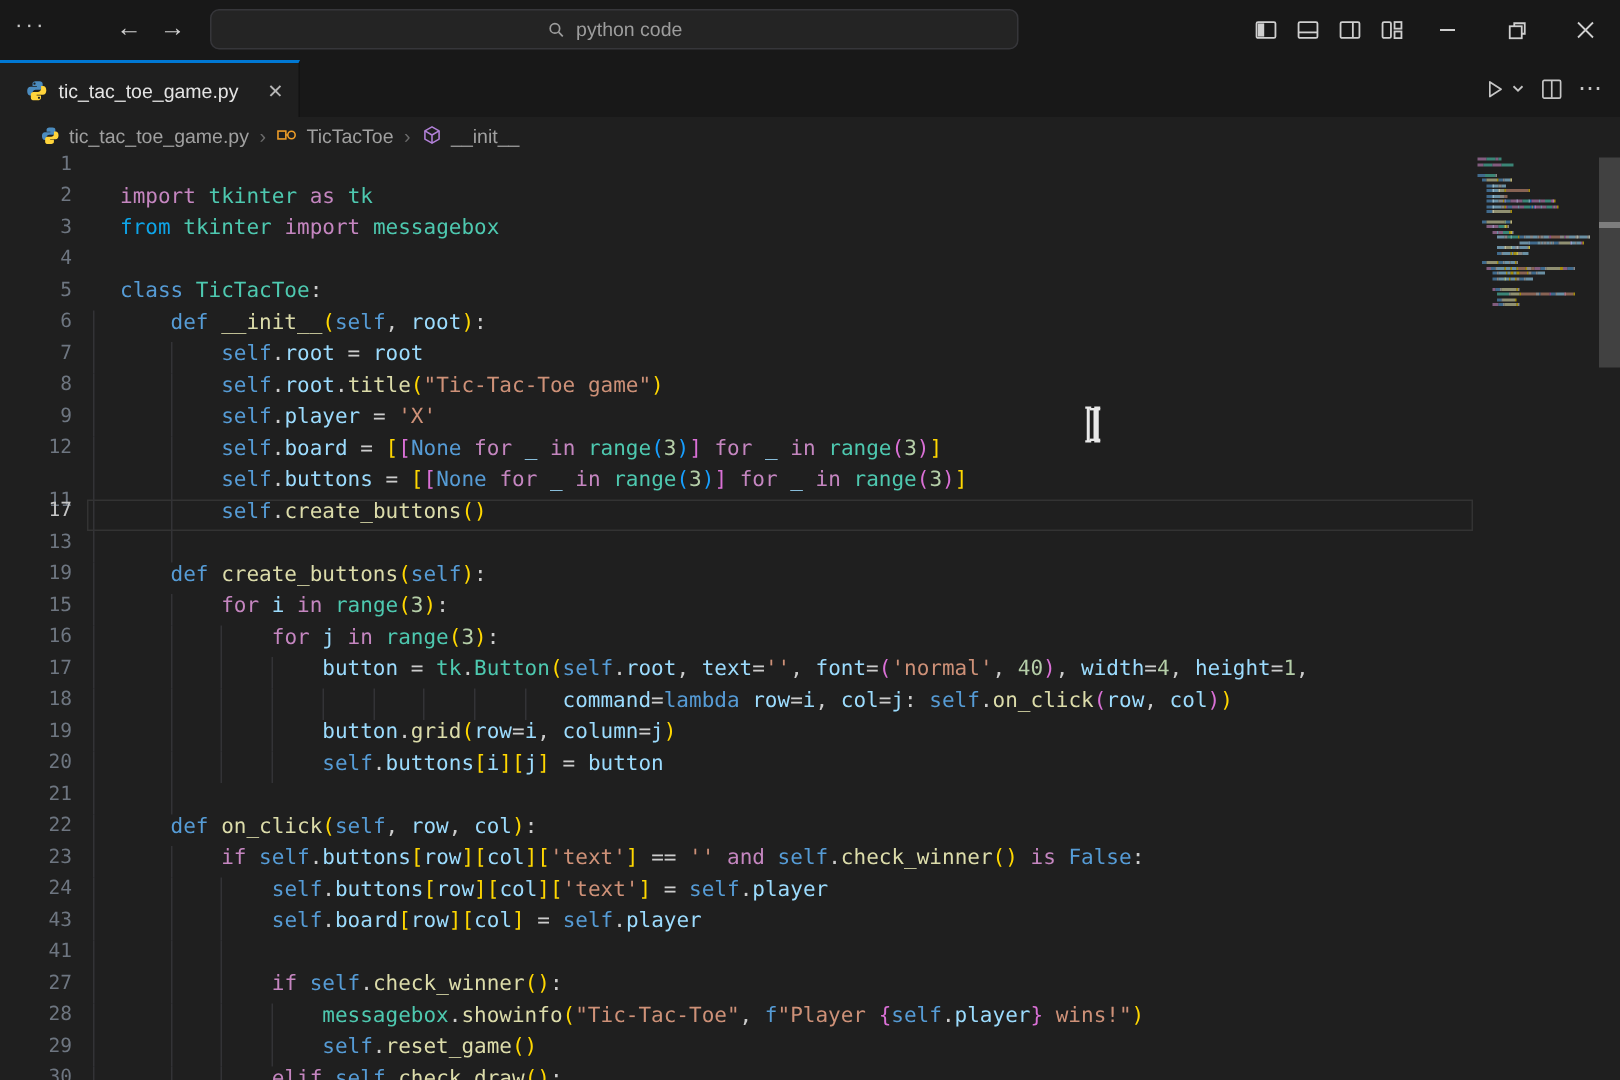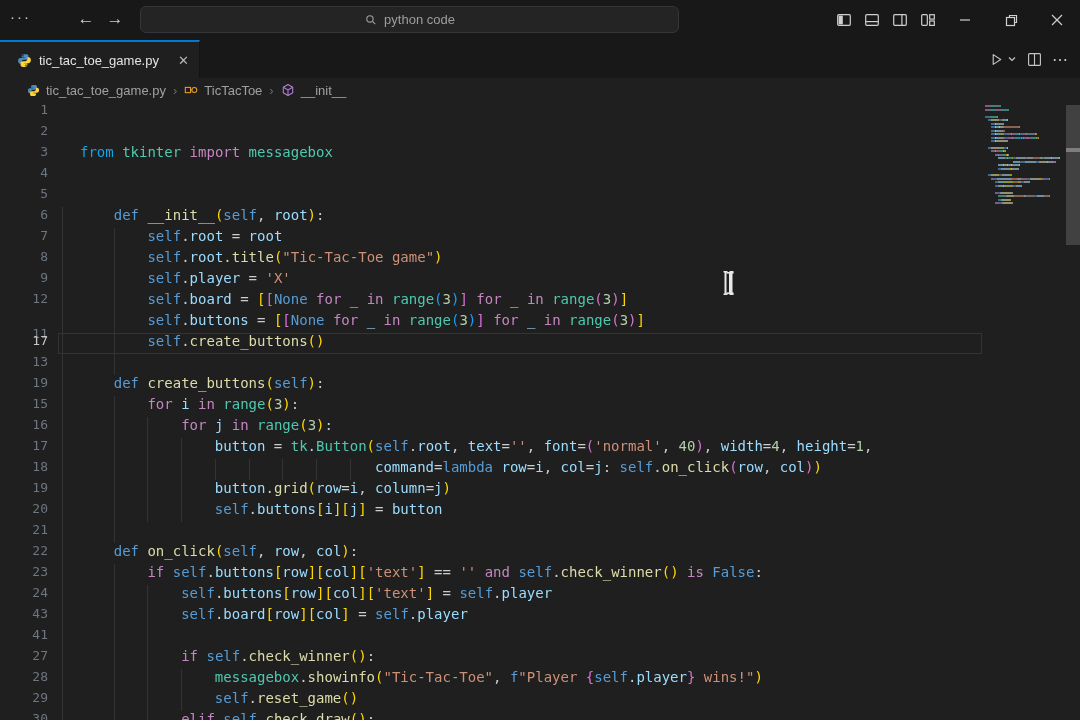--- a/index.html
+++ b/index.html
@@ -204,22 +204,24 @@
         <div class="ln" style="top: 483px;">24</div>
         <div class="ln" style="top: 504px;">43</div>
         <div class="ln" style="top: 525px;">41</div>
         <div class="ln" style="top: 546px;">27</div>
         <div class="ln" style="top: 567px;">28</div>
         <div class="ln" style="top: 588px;">29</div>
         <div class="ln" style="top: 609px;">30</div>
       </div>
     <div id="code">
         <div class="cl" style="top: 0px;"><span class="cl-text"></span></div>
+        <div class="cl" style="top: 21px;"><span class="cl-text"><span style="color: rgb(197, 134, 192);">import </span><span style="color: rgb(78, 201, 176);">tkinter </span><span style="color: rgb(197, 134, 192);">as </span><span style="color: rgb(78, 201, 176);">tk</span></span></div>
         <div class="cl" style="top: 42px;"><span class="cl-text"><span style="color: #0ea5e9;">from </span><span style="color: rgb(78, 201, 176);">tkinter </span><span style="color: rgb(197, 134, 192);">import </span><span style="color: rgb(78, 201, 176);">messagebox</span></span></div>
         <div class="cl" style="top: 63px;"><span class="cl-text"></span></div>
+        <div class="cl" style="top: 84px;"><span class="cl-text"><span style="color: rgb(86, 156, 214);">class </span><span style="color: rgb(78, 201, 176);">TicTacToe</span><span style="color: rgb(204, 204, 204);">:</span></span></div>
         <div class="cl" style="top: 105px;"><div class="guide" style="left: 62px;"></div><span class="cl-text"><span style="color: rgb(204, 204, 204);">    </span><span style="color: rgb(86, 156, 214);">def </span><span style="color: rgb(220, 220, 170);">__init__</span><span style="color: rgb(255, 215, 0);">(</span><span style="color: rgb(86, 156, 214);">self</span><span style="color: rgb(204, 204, 204);">, </span><span style="color: rgb(156, 220, 254);">root</span><span style="color: rgb(255, 215, 0);">)</span><span style="color: rgb(204, 204, 204);">:</span></span></div>
         <div class="cl" style="top: 126px;"><div class="guide" style="left: 62px;"></div><div class="guide" style="left: 113.72px;"></div><span class="cl-text"><span style="color: rgb(204, 204, 204);">        </span><span style="color: rgb(86, 156, 214);">self</span><span style="color: rgb(204, 204, 204);">.</span><span style="color: rgb(156, 220, 254);">root</span><span style="color: rgb(204, 204, 204);"> = </span><span style="color: rgb(156, 220, 254);">root</span></span></div>
         <div class="cl" style="top: 147px;"><div class="guide" style="left: 62px;"></div><div class="guide" style="left: 113.72px;"></div><span class="cl-text"><span style="color: rgb(204, 204, 204);">        </span><span style="color: rgb(86, 156, 214);">self</span><span style="color: rgb(204, 204, 204);">.</span><span style="color: rgb(156, 220, 254);">root</span><span style="color: rgb(204, 204, 204);">.</span><span style="color: rgb(220, 220, 170);">title</span><span style="color: rgb(255, 215, 0);">(</span><span style="color: rgb(206, 145, 120);">"Tic-Tac-Toe game"</span><span style="color: rgb(255, 215, 0);">)</span></span></div>
         <div class="cl" style="top: 168px;"><div class="guide" style="left: 62px;"></div><div class="guide" style="left: 113.72px;"></div><span class="cl-text"><span style="color: rgb(204, 204, 204);">        </span><span style="color: rgb(86, 156, 214);">self</span><span style="color: rgb(204, 204, 204);">.</span><span style="color: rgb(156, 220, 254);">player</span><span style="color: rgb(204, 204, 204);"> = </span><span style="color: rgb(206, 145, 120);">'X'</span></span></div>
         <div class="cl" style="top: 189px;"><div class="guide" style="left: 62px;"></div><div class="guide" style="left: 113.72px;"></div><span class="cl-text"><span style="color: rgb(204, 204, 204);">        </span><span style="color: rgb(86, 156, 214);">self</span><span style="color: rgb(204, 204, 204);">.</span><span style="color: rgb(156, 220, 254);">board</span><span style="color: rgb(204, 204, 204);"> = </span><span style="color: rgb(255, 215, 0);">[</span><span style="color: rgb(218, 112, 214);">[</span><span style="color: rgb(86, 156, 214);">None</span><span style="color: rgb(197, 134, 192);"> for </span><span style="color: rgb(156, 220, 254);">_</span><span style="color: rgb(197, 134, 192);"> in </span><span style="color: rgb(78, 201, 176);">range</span><span style="color: rgb(23, 159, 255);">(</span><span style="color: rgb(181, 206, 168);">3</span><span style="color: rgb(23, 159, 255);">)</span><span style="color: rgb(218, 112, 214);">]</span><span style="color: rgb(197, 134, 192);"> for </span><span style="color: rgb(156, 220, 254);">_</span><span style="color: rgb(197, 134, 192);"> in </span><span style="color: rgb(78, 201, 176);">range</span><span style="color: rgb(218, 112, 214);">(</span><span style="color: rgb(181, 206, 168);">3</span><span style="color: rgb(218, 112, 214);">)</span><span style="color: rgb(255, 215, 0);">]</span></span></div>
         <div class="cl" style="top: 210px;"><div class="guide" style="left: 62px;"></div><div class="guide" style="left: 113.72px;"></div><span class="cl-text"><span style="color: rgb(204, 204, 204);">        </span><span style="color: rgb(86, 156, 214);">self</span><span style="color: rgb(204, 204, 204);">.</span><span style="color: rgb(156, 220, 254);">buttons</span><span style="color: rgb(204, 204, 204);"> = </span><span style="color: rgb(255, 215, 0);">[</span><span style="color: rgb(218, 112, 214);">[</span><span style="color: rgb(86, 156, 214);">None</span><span style="color: rgb(197, 134, 192);"> for </span><span style="color: rgb(156, 220, 254);">_</span><span style="color: rgb(197, 134, 192);"> in </span><span style="color: rgb(78, 201, 176);">range</span><span style="color: rgb(23, 159, 255);">(</span><span style="color: rgb(181, 206, 168);">3</span><span style="color: rgb(23, 159, 255);">)</span><span style="color: rgb(218, 112, 214);">]</span><span style="color: rgb(197, 134, 192);"> for </span><span style="color: rgb(156, 220, 254);">_</span><span style="color: rgb(197, 134, 192);"> in </span><span style="color: rgb(78, 201, 176);">range</span><span style="color: rgb(218, 112, 214);">(</span><span style="color: rgb(181, 206, 168);">3</span><span style="color: rgb(218, 112, 214);">)</span><span style="color: rgb(255, 215, 0);">]</span></span></div>
         <div class="curline" style="top: 231px;"></div>
         <div class="cl" style="top: 231px;"><div class="guide" style="left: 62px;"></div><div class="guide" style="left: 113.72px;"></div><span class="cl-text"><span style="color: rgb(204, 204, 204);">        </span><span style="color: rgb(86, 156, 214);">self</span><span style="color: rgb(204, 204, 204);">.</span><span style="color: rgb(220, 220, 170);">create_buttons</span><span style="color: rgb(255, 215, 0);">()</span></span></div>
         <div class="cl" style="top: 252px;"><div class="guide" style="left: 62px;"></div><div class="guide" style="left: 113.72px;"></div><span class="cl-text"></span></div>
         <div class="cl" style="top: 273px;"><div class="guide" style="left: 62px;"></div><span class="cl-text"><span style="color: rgb(204, 204, 204);">    </span><span style="color: rgb(86, 156, 214);">def </span><span style="color: rgb(220, 220, 170);">create_buttons</span><span style="color: rgb(255, 215, 0);">(</span><span style="color: rgb(86, 156, 214);">self</span><span style="color: rgb(255, 215, 0);">)</span><span style="color: rgb(204, 204, 204);">:</span></span></div>

